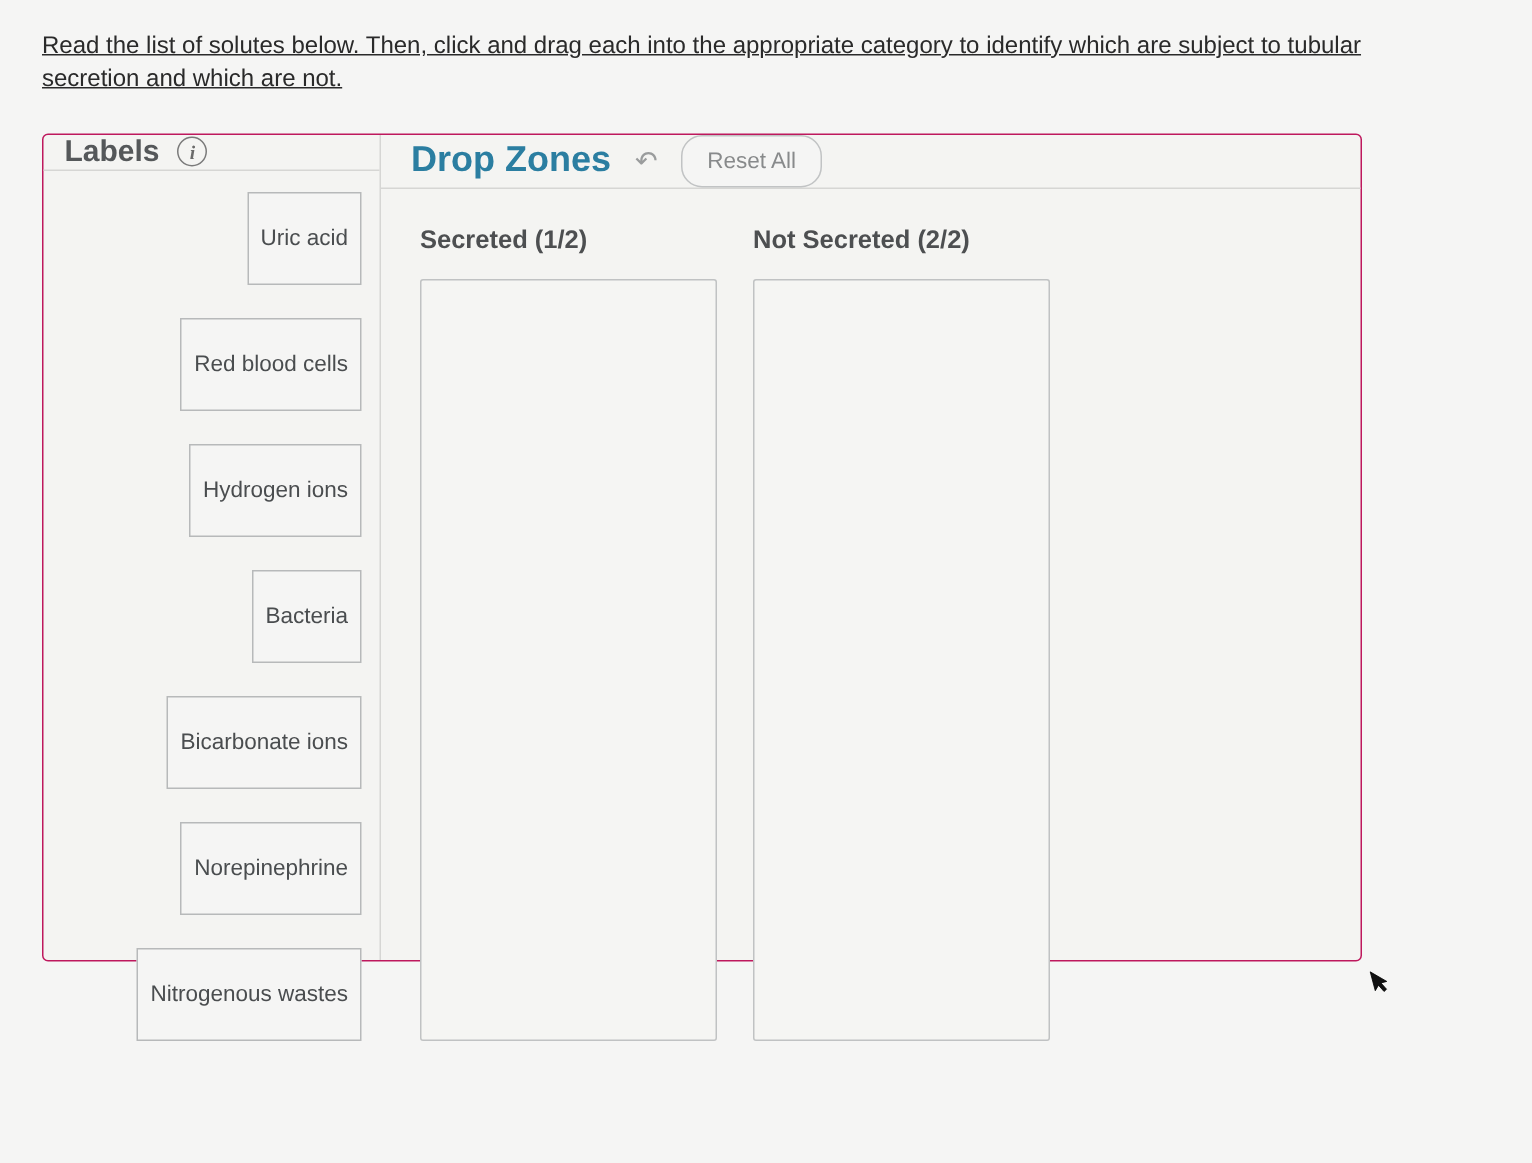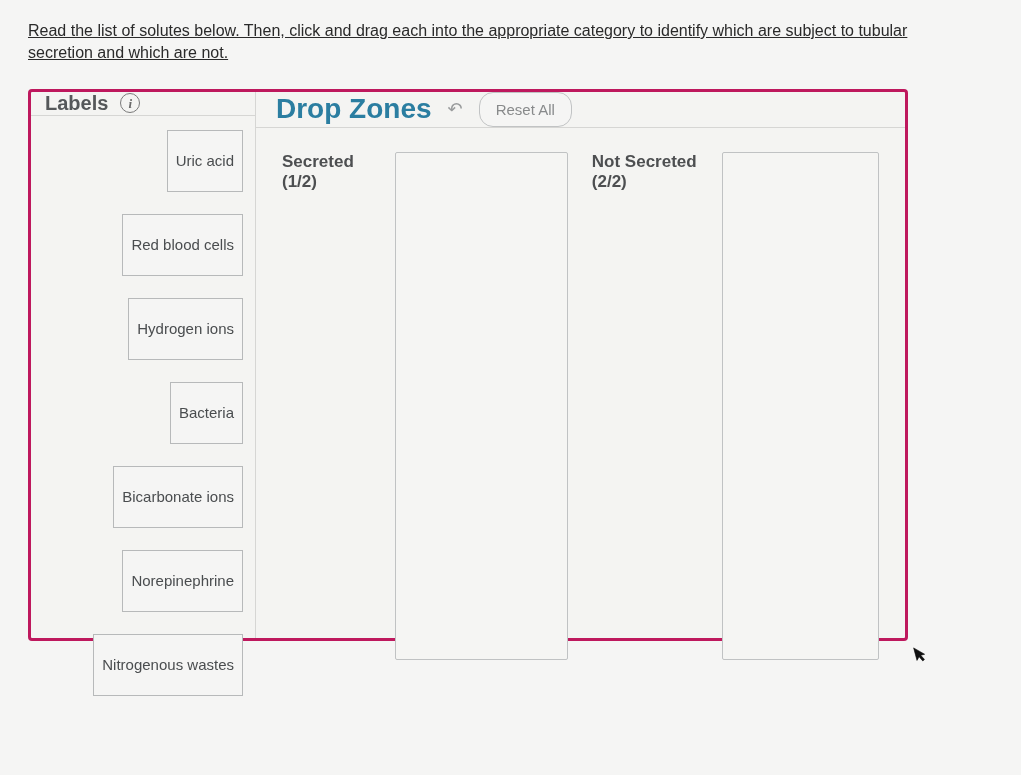--- a/index.html
+++ b/index.html
@@ -13,21 +13,21 @@
     }
     .instructions {
       font-size: 16px;
       line-height: 1.4;
       color: #2a2a2a;
       margin-bottom: 24px;
       max-width: 940px;
       text-decoration: underline;
     }
     .panel {
-      border: 3px solid #be185d;
+      border: 1px solid #be185d;
       border-radius: 4px;
       background: #f4f4f2;
       display: flex;
       width: 880px;
       height: 552px;
     }
     .labels-col {
       width: 225px;
       border-right: 1px solid #d6d6d4;
       display: flex;
@@ -89,21 +89,21 @@
     }
     .dropzones-header {
       height: 56px;
       display: flex;
       align-items: center;
       padding: 0 20px;
       border-bottom: 1px solid #d6d6d4;
       gap: 16px;
     }
     .dropzones-title {
-      font-size: 28px;
+      font-size: 24px;
       font-weight: 700;
       color: #2b7ea1;
     }
     .undo-icon {
       font-size: 18px;
       color: #9a9c9d;
       cursor: pointer;
       line-height: 1;
     }
     .reset-btn {
@@ -117,20 +117,21 @@
       font-family: inherit;
     }
     .dropzones-body {
       flex: 1;
       padding: 24px 26px 18px 26px;
       display: flex;
       gap: 24px;
     }
     .dropzone-group {
       display: flex;
+      flex-direction: column;
       gap: 16px;
     }
     .dropzone-title {
       font-size: 17px;
       font-weight: 700;
       color: #4d4f51;
     }
     .dropzone-box {
       width: 198px;
       height: 508px;

